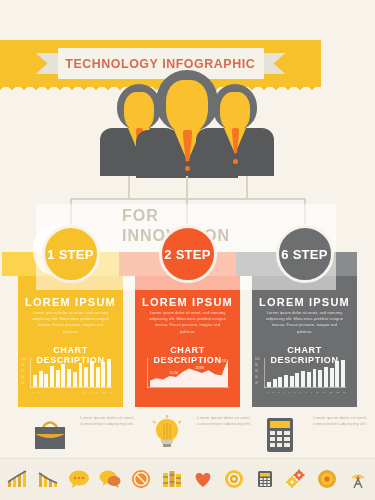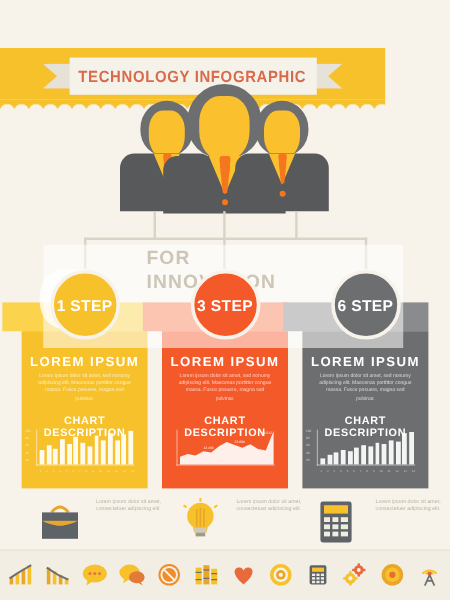--- a/index.html
+++ b/index.html
@@ -249,21 +249,21 @@
         <span class="ylab" style="top: 6px;">80</span>
         <span class="ylab" style="top: 12px;">60</span>
         <span class="ylab" style="top: 18px;">40</span>
         <span class="ylab" style="top: 24px;">20</span>
       </div>
   </div>
 
   <div class="panel p2">
     <div class="wing" style="left:-16px;background:#f77f52;width:121px;"></div>
     <div class="panel-body" style="background:#f4592a;"></div>
-    <div class="circle" style="background:#f4592a;">3 STEP</div>
+    <div class="circle" style="background:#f4592a;">2 STEP</div>
     <div class="panel-heading">LOREM IPSUM</div>
     <div class="panel-para">Lorem ipsum dolor sit amet, sed nonumy adipiscing elit. Maecenas portittor congue massa. Fusce posuere, magna sed pulvinar.</div>
     <div class="chart-title">CHART DESCRIPTION</div>
     <div class="chart-area">
       <div class="axis-v"></div>
       <div class="axis-h"></div>
       <svg id="area-chart" width="78" height="29" viewBox="0 0 78 29" style="position:absolute;left:3px;bottom:11px;">
           <polygon points="0,29 0.0,22.6 6.5,20.3 13.0,21.5 19.5,18.0 26.0,19.1 32.5,13.9 39.0,10.4 45.5,12.8 52.0,15.1 58.5,12.2 65.0,16.2 71.5,17.4 78.0,1.2 78,29" fill="rgba(255,255,255,.9)"></polygon>
           <text x="19.5" y="16.48" font-size="2.8" fill="rgba(255,255,255,.95)">13.456</text>
           <text x="45.5" y="11.259999999999998" font-size="2.8" fill="rgba(255,255,255,.95)">23.890</text>

